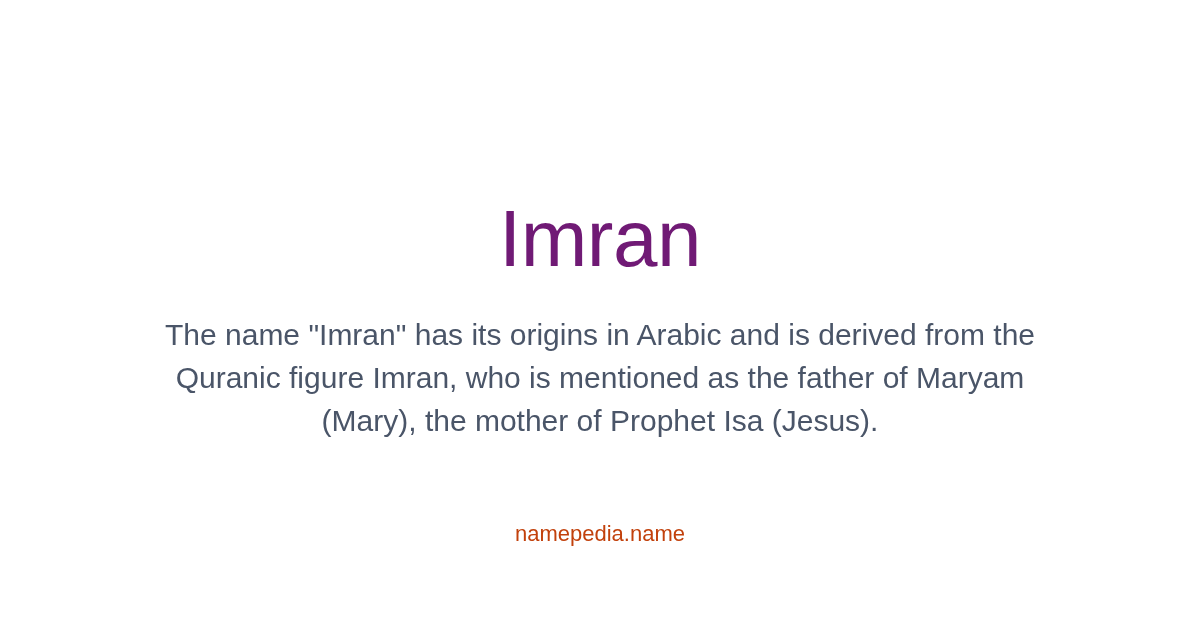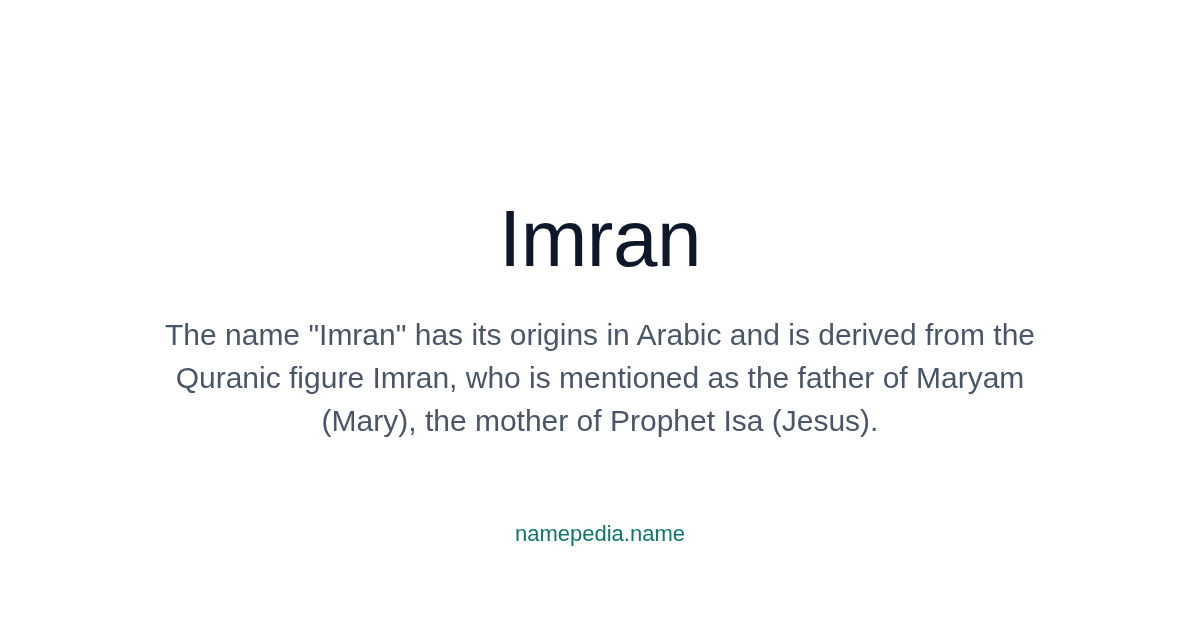--- a/index.html
+++ b/index.html
@@ -30,21 +30,21 @@
     position: relative;
   }
 
   .name-title {
     margin: 0;
     padding: 0;
     font-size: 80px;
     line-height: 86px;
     font-weight: 400;
     letter-spacing: -0.5px;
-    color: #0f172a;
+    color: #701a75;
     position: absolute;
     top: 196px;
     left: 0;
     right: 0;
   }
 
   .description {
     margin: 0;
     padding: 0;
     position: absolute;
@@ -59,21 +59,21 @@
   }
 
   .site-link {
     position: absolute;
     top: 520px;
     left: 0;
     right: 0;
     font-size: 22px;
     line-height: 28px;
     font-weight: 400;
-    color: #0f766e;
+    color: #c2410c;
     text-decoration: none;
     text-align: center;
   }
 </style>
 </head>
 <body>
 
 <div class="card">
 
   <h1 class="name-title">Imran</h1>

